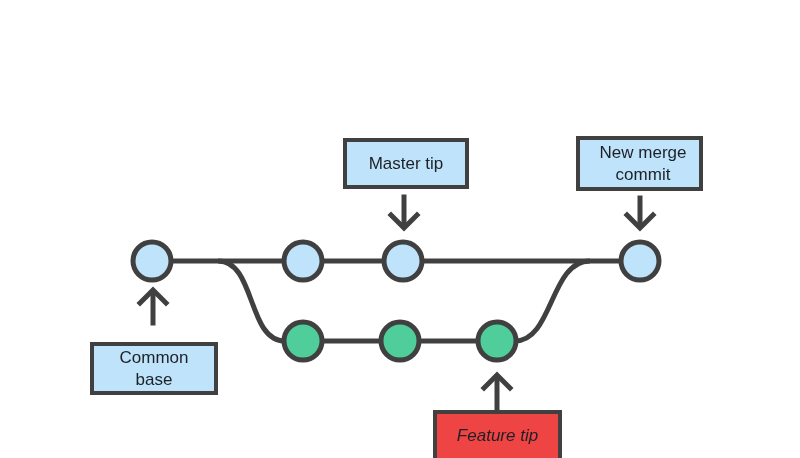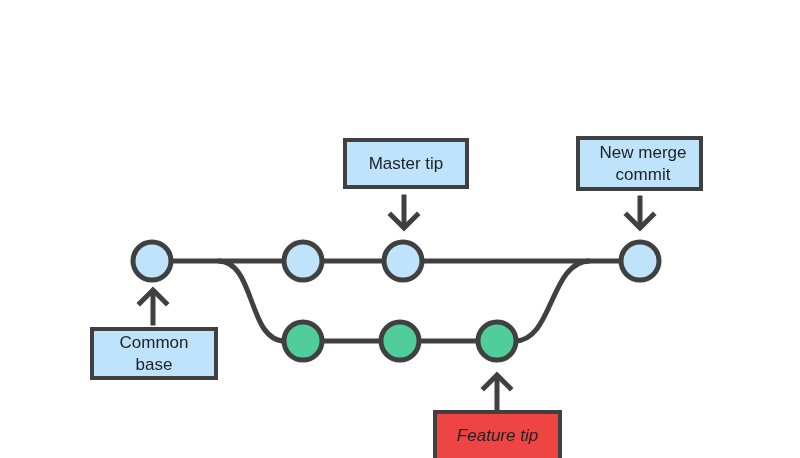--- a/index.html
+++ b/index.html
@@ -32,21 +32,21 @@
     font-size: 17px;
     line-height: 1.25;
     color: #1d2126;
     padding: 2px 6px;
   }
   .label-blue  { background: #bee3fb; }
   .label-green { background: #ef4444; font-style: italic; }
 
   .box-master-tip  { left: 343px; top: 106px; width: 126px; height: 51px; }
   .box-new-merge   { left: 576px; top: 104px; width: 127px; height: 55px; padding-left: 13px; }
-  .box-common-base { left:  90px; top: 295px; width: 128px; height: 53px; }
+  .box-common-base { left:  90px; top: 310px; width: 128px; height: 53px; }
   .box-feature-tip { left: 433px; top: 378px; width: 129px; height: 52px; }
 </style>
 </head>
 <body>
 
 <div class="stage">
 
   <svg width="800" height="458" viewBox="0 0 800 458">
     <g fill="none" stroke="#404040" stroke-width="5">
 

